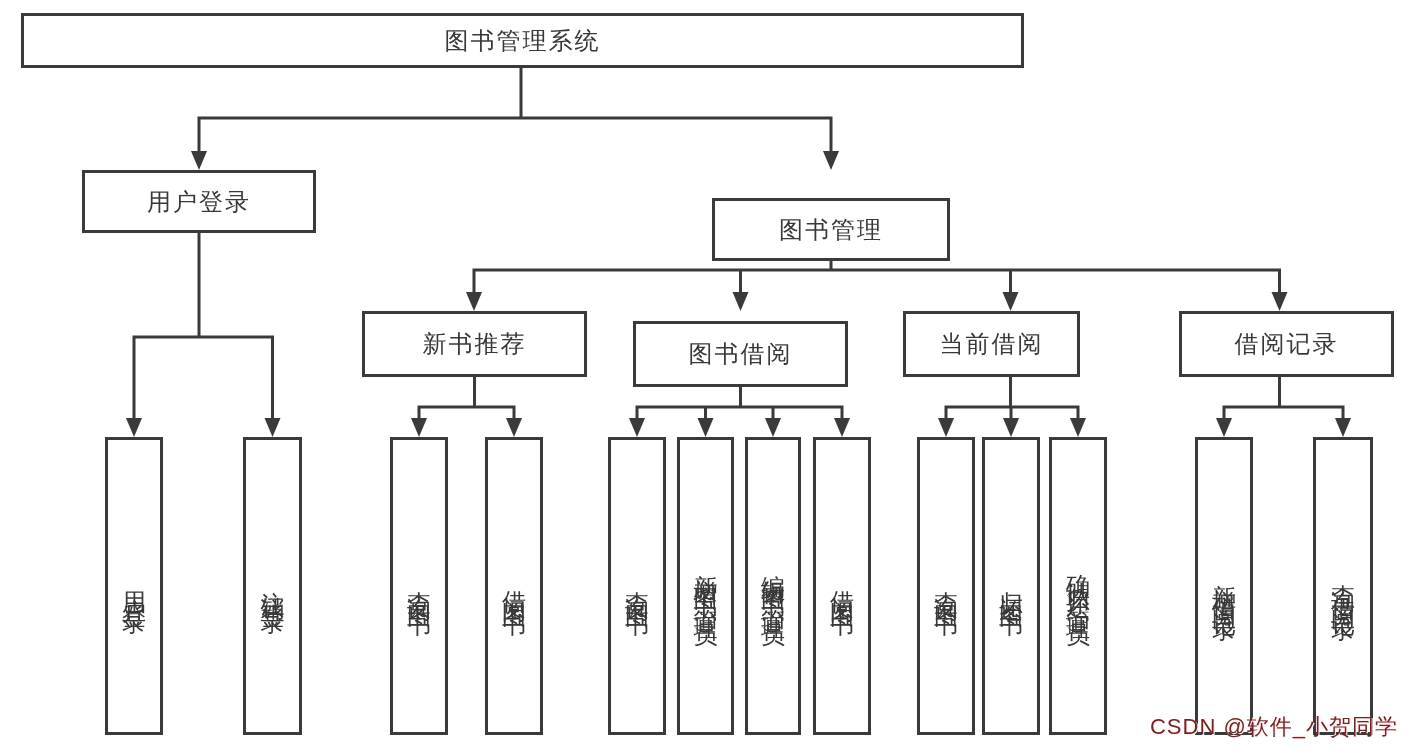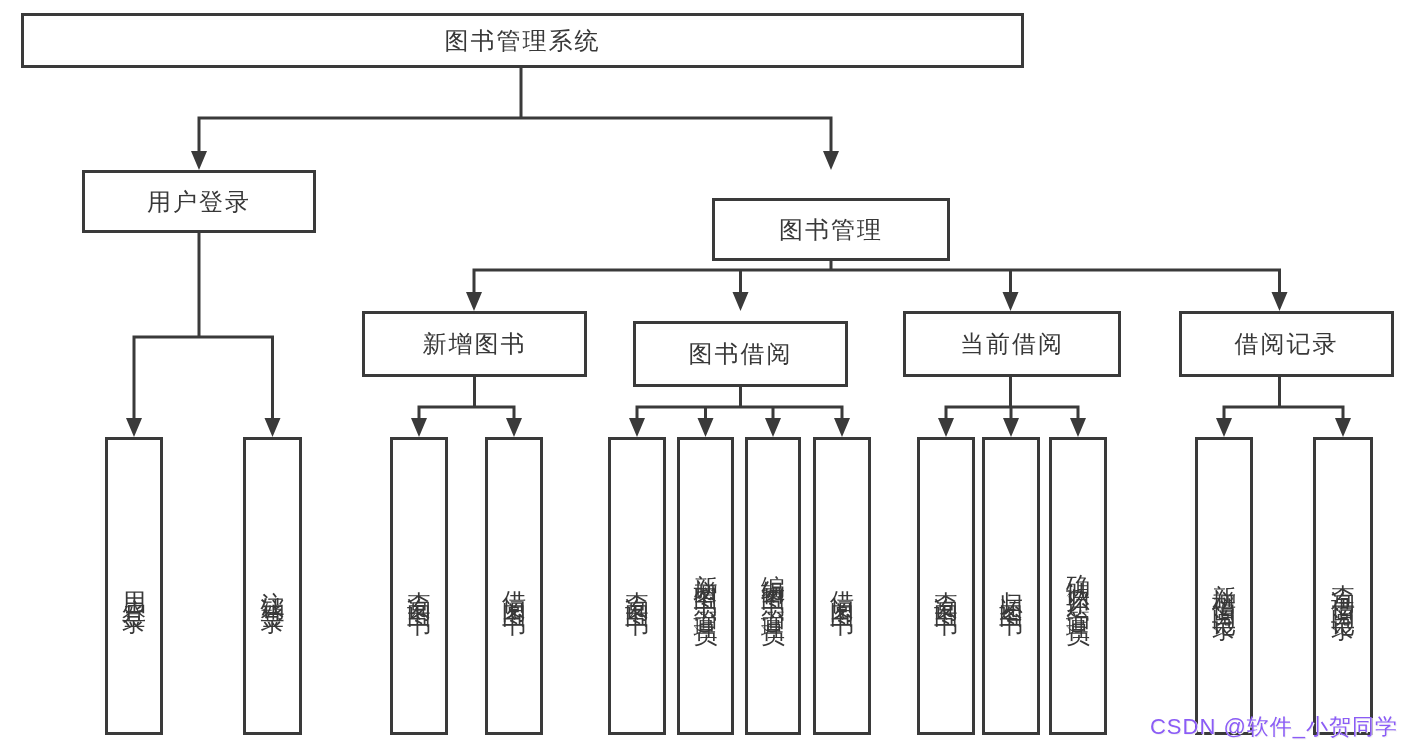--- a/index.html
+++ b/index.html
@@ -42,21 +42,21 @@
     text-orientation: mixed;
     font-size: 24px;
     letter-spacing: 7px;
     line-height: 1;
   }
   .watermark {
     position: absolute;
     top: 712px;
     right: 7px;
     font-size: 22px;
-    color: #8b5cf6;
+    color: #7f1d1d;
     text-shadow: 1px 1px 0 #f2f2f2;
     letter-spacing: 1px;
     white-space: nowrap;
     z-index: 3;
   }
 </style>
 </head>
 <body>
 
 <div class="canvas">
@@ -116,23 +116,23 @@
       M1070 418 H1086 L1078 437 Z
       M1216 418 H1232 L1224 437 Z
       M1335 418 H1351 L1343 437 Z"></path>
   </svg>
 
   <div class="node hbox" style="left:21px; top:13px; width:1003px; height:55px;">图书管理系统</div>
 
   <div class="node hbox" style="left:82px; top:170px; width:234px; height:63px;">用户登录</div>
   <div class="node hbox" style="left:712px; top:170px; width:238px; height:63px;margin-top:28px;">图书管理</div>
 
-  <div class="node hbox" style="left:362px; top:311px; width:225px; height:66px;">新增图书</div>
+  <div class="node hbox" style="left:362px; top:311px; width:225px; height:66px;">新书推荐</div>
   <div class="node hbox" style="left:633px; top:321px; width:215px; height:66px;">图书借阅</div>
-  <div class="node hbox" style="left:903px; top:311px; width:218px; height:66px;font-family:Liberation Serif, serif;">当前借阅</div>
+  <div class="node hbox" style="left:903px; top:311px; width:177px; height:66px;font-family:Liberation Serif, serif;">当前借阅</div>
   <div class="node hbox" style="left:1179px; top:311px; width:215px; height:66px;">借阅记录</div>
 
   <div class="node vbox" style="left:105px; top:437px; width:58px; height:298px;">
     <span class="vtext">用户登录</span>
   </div>
   <div class="node vbox" style="left:243px; top:437px; width:59px; height:298px;">
     <span class="vtext">注销登录</span>
   </div>
 
   <div class="node vbox" style="left:390px; top:437px; width:58px; height:298px;">

